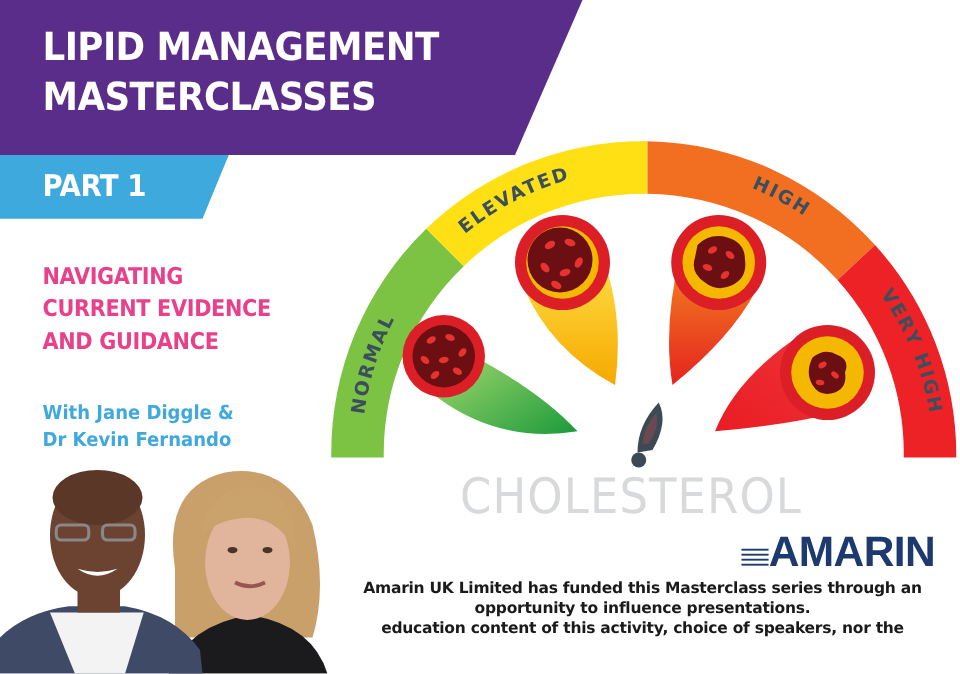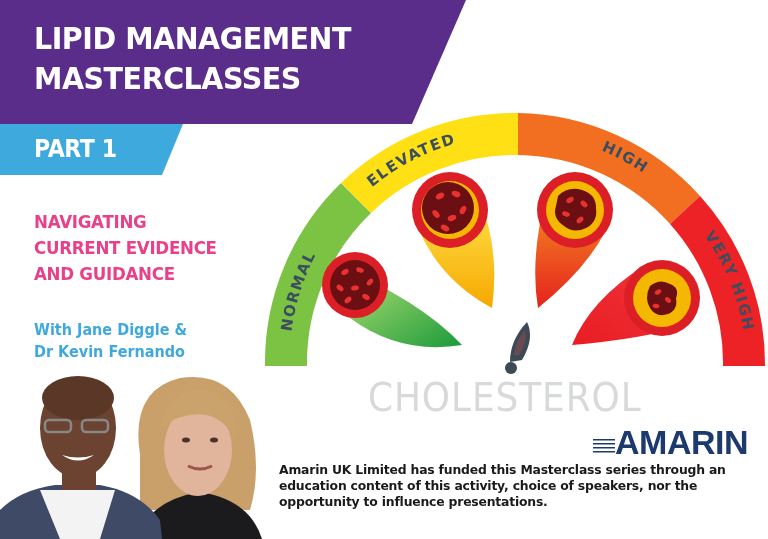--- a/index.html
+++ b/index.html
@@ -7,21 +7,21 @@
   .abs { position: absolute; }
   #banner-svg { position: absolute; left: 0; top: 0; }
   .title { left: 34px; top: 18px; color: #ffffff; font-family: "DejaVu Sans", sans-serif; font-weight: bold; font-size: 31px; line-height: 40px; letter-spacing: -0.5px; transform: scaleX(0.92); transform-origin: left top; }
   .part { left: 34px; top: 132px; color: #ffffff; font-family: "DejaVu Sans", sans-serif; font-weight: bold; font-size: 24px; line-height: 34px; letter-spacing: -0.5px; transform: scaleX(0.92); transform-origin: left top; }
   .subtitle { left: 34px; top: 209px; color: #e8418a; font-family: "DejaVu Sans", sans-serif; font-weight: bold; font-size: 18.5px; line-height: 26px; letter-spacing: -0.3px; transform: scaleX(0.9); transform-origin: left top; }
   .presenters { left: 34px; top: 319px; color: #3fa9dd; font-family: "DejaVu Sans", sans-serif; font-weight: bold; font-size: 15.5px; line-height: 22px; transform: scaleX(0.93); transform-origin: left top; }
   #gauge-svg { position: absolute; left: 0; top: 0; }
   .cholesterol { left: 368px; top: 378px; width: 300px; color: #d8d9db; font-family: "DejaVu Sans", sans-serif; font-size: 39px; line-height: 40px; letter-spacing: 1px; transform: scaleX(0.92); transform-origin: left top; }
   .amarin { right: 20px; top: 423px; color: #1d3a6f; font-family: Liberation Sans, sans-serif; font-weight: bold; font-size: 34px; line-height: 38px; letter-spacing: -0.5px; }
   .amarin-lines { left: 593px; top: 437px; width: 22px; height: 18px; }
-  .disclaimer { right: 19px; top: 462px; width: 470px; text-align: left; color: #1a1a1a; font-family: "DejaVu Sans", sans-serif; font-weight: bold; font-size: 12.4px; line-height: 16px; letter-spacing: -0.2px; }
+  .disclaimer { right: 19px; top: 462px; width: 470px; text-align: center; color: #1a1a1a; font-family: "DejaVu Sans", sans-serif; font-weight: bold; font-size: 12.4px; line-height: 16px; letter-spacing: -0.2px; }
   #photos-svg { position: absolute; left: 0; top: 360px; }
 </style>
 </head>
 <body>
 
 <svg id="banner-svg" width="768" height="539">
   <polygon points="0,0 466,0 412,124 0,124" fill="#5a2d8a"></polygon>
   <polygon points="0,124 183,124 162,175 0,175" fill="#3ea9dd"></polygon>
 </svg>
 
@@ -144,22 +144,22 @@
   <g fill="#1d3a6f">
     <rect x="0" y="2" width="22" height="1.5"></rect>
     <rect x="0" y="6" width="22" height="1.5"></rect>
     <rect x="0" y="10" width="22" height="1.5"></rect>
     <rect x="0" y="14" width="22" height="1.5"></rect>
   </g>
 </svg>
 <div class="abs amarin">AMARIN</div>
 <div class="abs disclaimer">
   <div>Amarin UK Limited has funded this Masterclass series through an</div>
+  <div>opportunity to influence presentations.</div>
   <div>education content of this activity, choice of speakers, nor the</div>
-  <div>opportunity to influence presentations.</div>
 </div>
 
 <svg id="photos-svg" width="300" height="179">
 
   <g>
     <path d="M 140,95 Q 130,30 180,18 Q 230,10 250,60 Q 262,110 250,150 L 140,150 Z" fill="#c9a06a"></path>
     <path d="M 135,179 Q 150,140 200,132 Q 250,140 262,179 Z" fill="#1b1b1d"></path>
     <ellipse cx="198" cy="90" rx="34" ry="46" fill="#e0b59c"></ellipse>
     <path d="M 160,70 Q 170,25 205,30 Q 240,38 236,80 Q 220,50 190,55 Q 170,58 160,70 Z" fill="#caa26b"></path>
     <ellipse cx="186" cy="80" rx="4" ry="2.5" fill="#4a3428"></ellipse>

